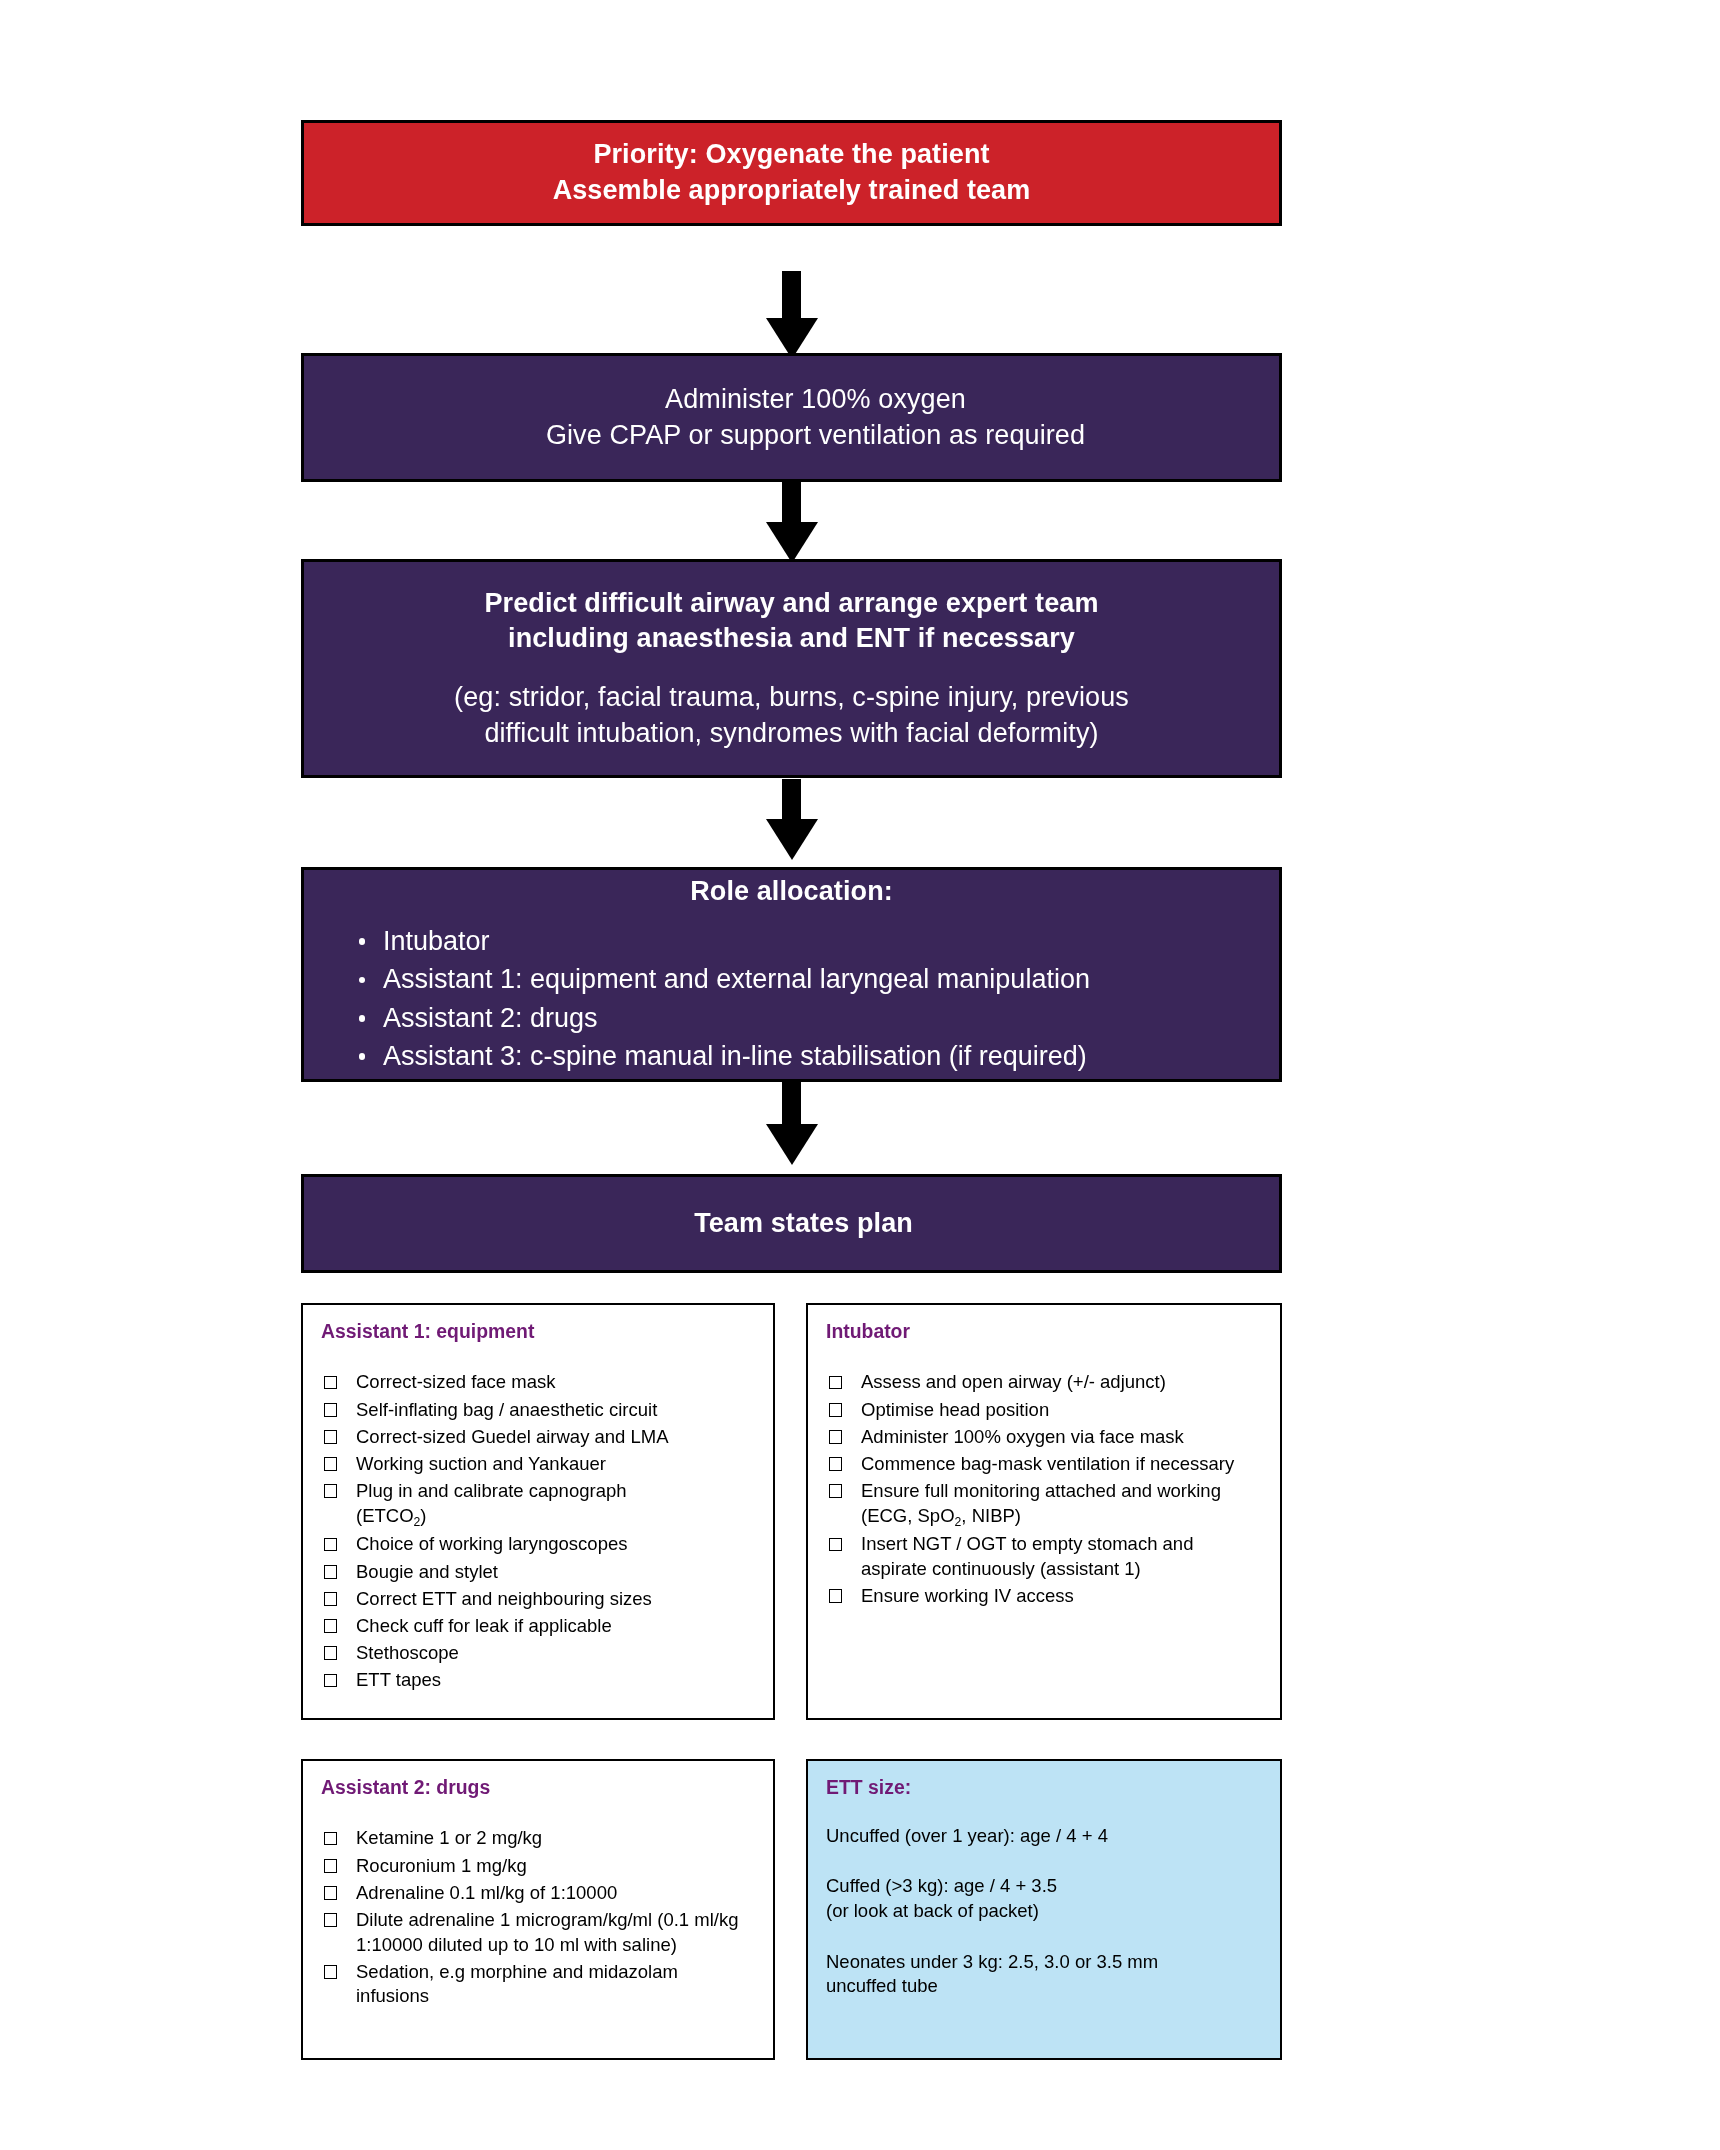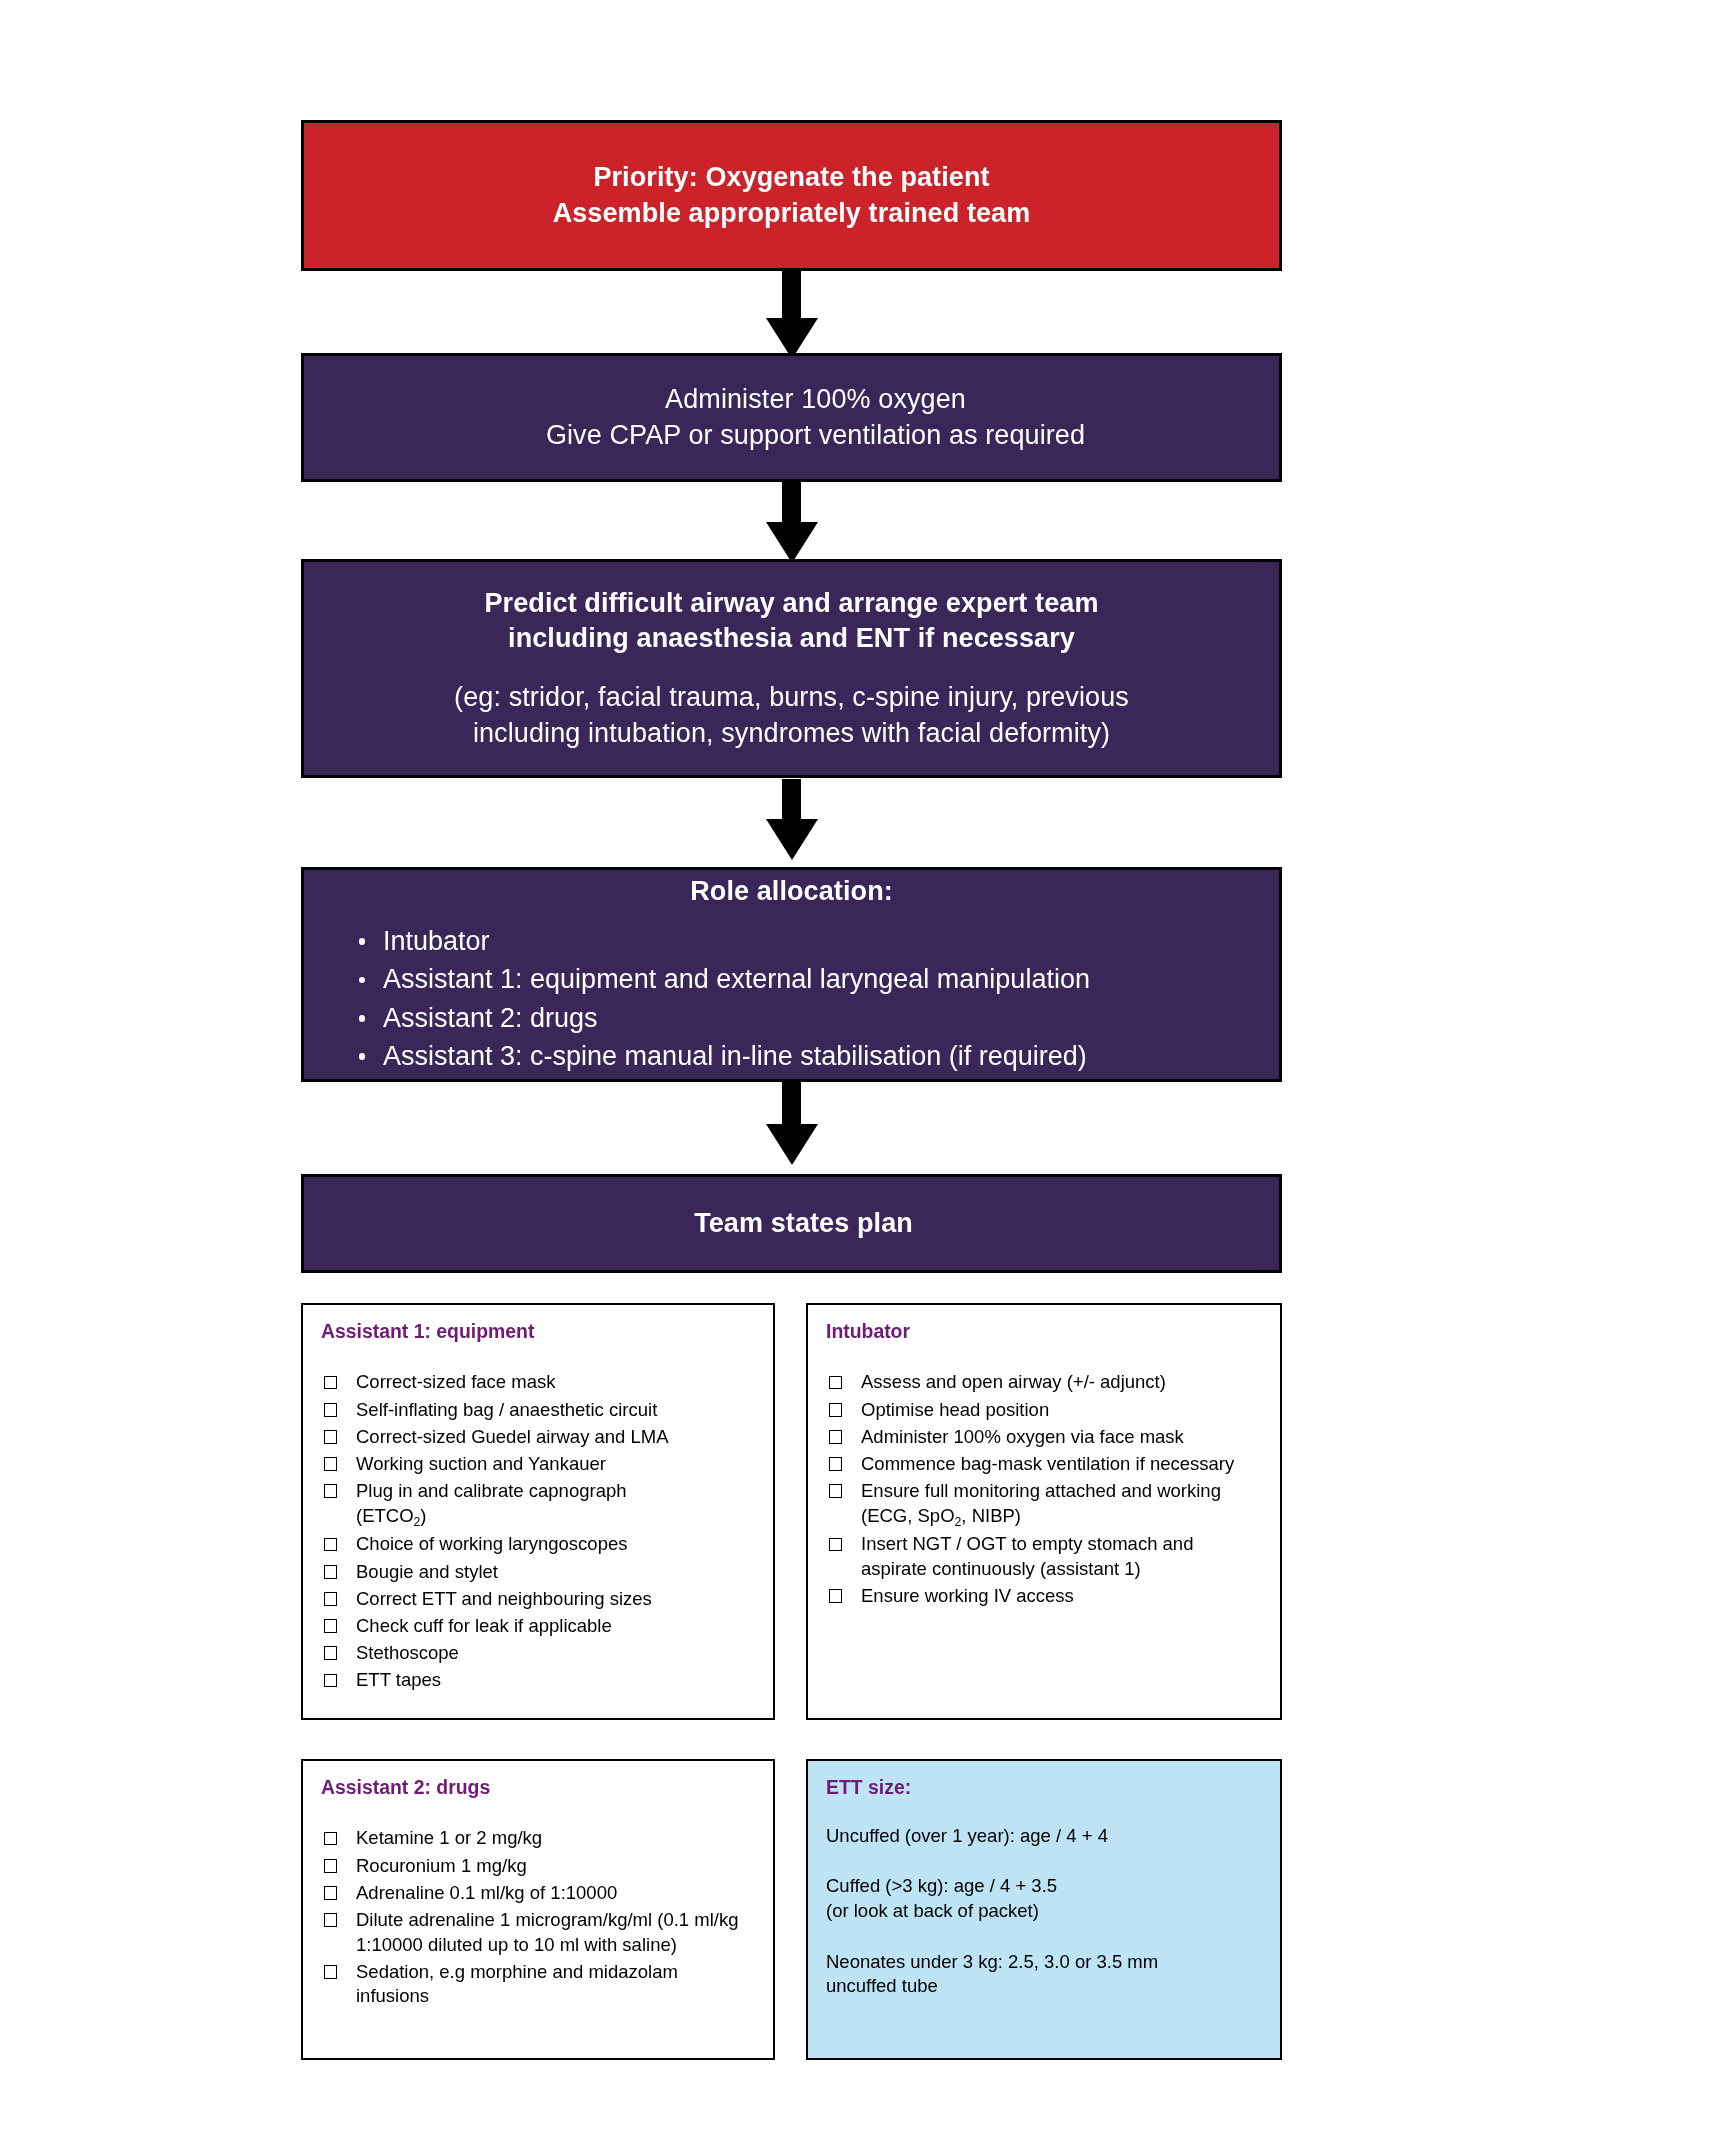--- a/index.html
+++ b/index.html
@@ -146,21 +146,21 @@
     color: #000000;
   }
   .textblock .para { margin-bottom: 26px; }
   .textblock .para:last-child { margin-bottom: 0; }
 </style>
 </head>
 <body>
 
 <div class="canvas">
 
-  <div class="flowbox red" style="left:301px; top:120px; width:981px; height:151px;">
+  <div class="flowbox red" style="left:301px; top:120px; width:981px; height:106px;">
     <div class="fb-line">Priority: Oxygenate the patient</div>
     <div class="fb-line">Assemble appropriately trained team</div>
   </div>
 
   <div class="arrow" style="left:766px; top:271px; height:88px;">
     <div class="shaft" style="height:52px;"></div>
     <div class="head" style="top:47px;"></div>
   </div>
 
   <div class="flowbox purple" style="left:301px; top:353px; width:981px; height:129px;padding-left:48px;">
@@ -171,21 +171,21 @@
   <div class="arrow" style="left:766px; top:482px; height:82px;">
     <div class="shaft" style="height:45px;"></div>
     <div class="head" style="top:40px;"></div>
   </div>
 
   <div class="flowbox purple" style="left:301px; top:559px; width:981px; height:219px;">
     <div class="fb-line">Predict difficult airway and arrange expert team</div>
     <div class="fb-line">including anaesthesia and ENT if necessary</div>
     <div class="fb-gap"></div>
     <div class="fb-line regular">(eg: stridor, facial trauma, burns, c-spine injury, previous</div>
-    <div class="fb-line regular">including intubation, syndromes with facial deformity)</div>
+    <div class="fb-line regular">difficult intubation, syndromes with facial deformity)</div>
   </div>
 
   <div class="arrow" style="left:766px; top:779px; height:82px;">
     <div class="shaft" style="height:45px;"></div>
     <div class="head" style="top:40px;"></div>
   </div>
 
   <div class="flowbox purple" style="left:301px; top:867px; width:981px; height:215px;">
     <div class="fb-line" style="margin-bottom:13px;">Role allocation:</div>
     <ul class="bullets">

